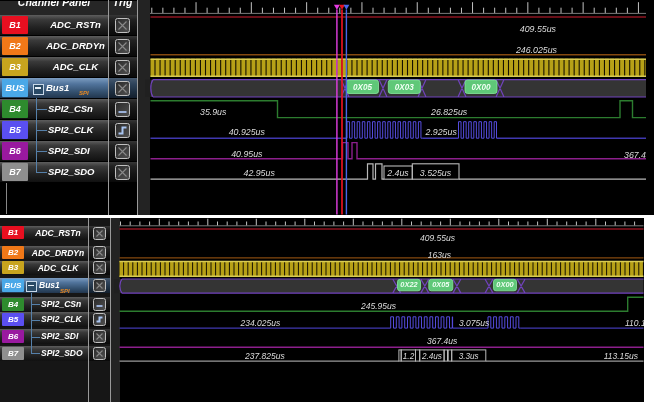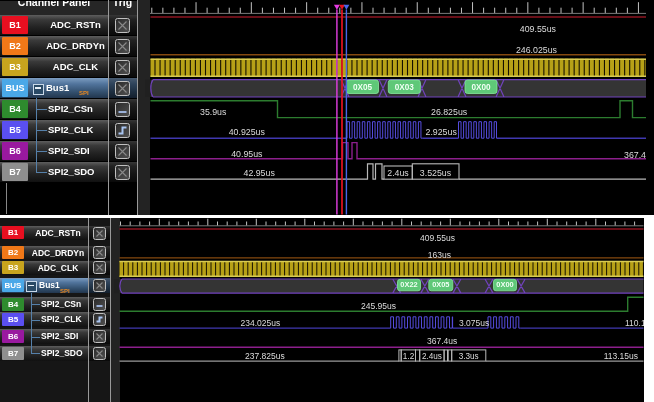--- a/index.html
+++ b/index.html
@@ -1,15 +1,15 @@
 <!DOCTYPE html>
 <html><head><meta charset="utf-8"><style>
 html,body{margin:0;padding:0;background:#fff;width:654px;height:402px;overflow:hidden;}
 *{font-family:"Liberation Sans",sans-serif;}
-#wrap{position:relative;width:654px;height:402px;background:#fff;}
+#wrap{position:relative;width:654px;height:402px;background:#fff;font-style:italic;}
 .shot{position:absolute;left:0;overflow:hidden;background:#000;}
 svg text{font-family:"Liberation Sans",sans-serif;}
 </style></head><body>
 <div id="wrap">
 
  <div class="shot" style="top:0;width:654px;height:214.5px;">
 
   <div style="position:absolute;left:0;top:1px;width:136.5px;height:13.5px;background:#262626;border-bottom:1px solid #999;overflow:hidden;">
     <div style="position:absolute;left:0;top:-5.5px;width:108px;text-align:center;color:#fff;font-weight:bold;font-size:10.5px;">Channel Panel</div>
     <div style="position:absolute;left:108px;top:-5.5px;width:29px;text-align:center;color:#fff;font-weight:bold;font-size:10.5px;">Trig</div>

